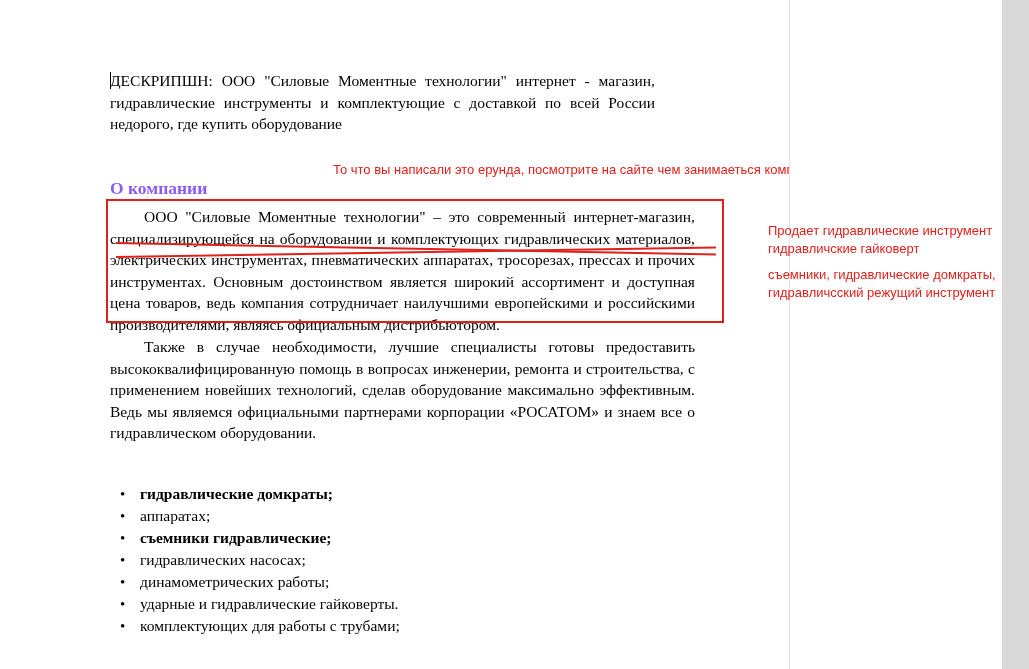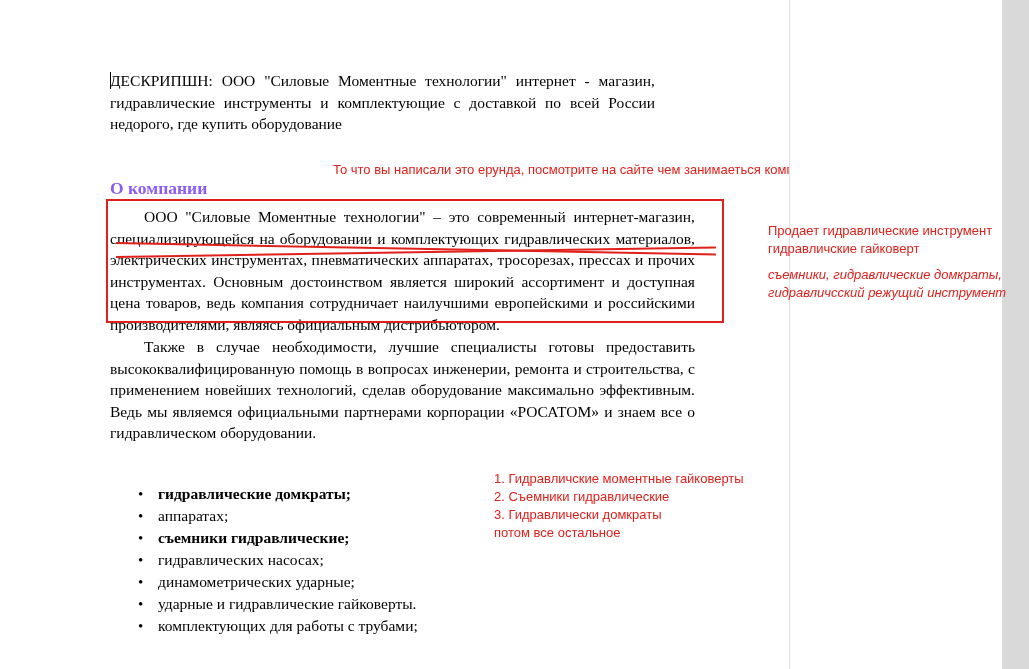--- a/index.html
+++ b/index.html
@@ -74,21 +74,21 @@
     text-indent: 34px;
   }
   #para-list-intro {
     left: 110px;
     top: 462px;
     width: 400px;
     text-indent: 34px;
   }
   #bullet-list {
     position: absolute;
-    left: 110px;
+    left: 92px;
     top: 483px;
     width: 420px;
     margin: 0;
     padding: 0;
     list-style: none;
   }
   #bullet-list li {
     position: relative;
     font-family: "Liberation Serif", serif;
     font-size: 15.5px;
@@ -120,21 +120,20 @@
     left: 333px;
     top: 161px;
   }
   #annot-right-1 {
     left: 768px;
     top: 222px;
   }
   #annot-right-2 {
     left: 768px;
     top: 266px;
-    font-style: italic;
   }
   #annot-list {
     left: 494px;
     top: 470px;
   }
   #red-box {
     position: absolute;
     left: 106px;
     top: 199px;
     width: 618px;
@@ -183,35 +182,31 @@
   <div class="doc-text" id="para-main">ООО "Силовые Моментные технологии" – это современный интернет-магазин, специализирующейся на оборудовании и комплектующих гидравлических материалов, электрических инструментах, пневматических аппаратах, тросорезах, прессах и прочих инструментах. Основным достоинством является широкий ассортимент и доступная цена товаров, ведь компания сотрудничает наилучшими европейскими и российскими производителями, являясь официальным дистрибьютором.</div>
 
   <div class="doc-text" id="para-also">Также в случае необходимости, лучшие специалисты готовы предоставить высококвалифицированную помощь в вопросах инженерии, ремонта и строительства, с применением новейших технологий, сделав оборудование максимально эффективным. Ведь мы являемся официальными партнерами корпорации «РОСАТОМ» и знаем все о гидравлическом оборудовании.</div>
 
 
   <ul id="bullet-list">
     <li><span class="bold">гидравлические домкраты;</span></li>
     <li><span>аппаратах;</span></li>
     <li><span class="bold">съемники гидравлические;</span></li>
     <li><span>гидравлических насосах;</span></li>
-    <li><span>динамометрических ударные;</span></li>
+    <li><span>динамометрических работы;</span></li>
     <li><span>ударные и гидравлические гайковерты.</span></li>
     <li><span>комплектующих для работы с трубами;</span></li>
   </ul>
 
   <div id="red-box"></div>
   <div class="strike" id="strike-1"></div>
   <div class="strike" id="strike-2"></div>
 
   <div class="annot" id="annot-top">То что вы написали это ерунда, посмотрите на сайте чем занимаеться компания</div>
 
-  <div class="annot" id="annot-list">1. Гидравличские моментные гайковерты
-2. Съемники гидравлические
-3. Гидравлически домкраты
-потом все остальное</div>
 
 </div>
 
 <div id="right-pane">
   <div class="grey-strip"></div>
 </div>
 
 <div class="annot" id="annot-right-1">Продает гидравлические инструмент
 гидравличские гайковерт</div>
 

